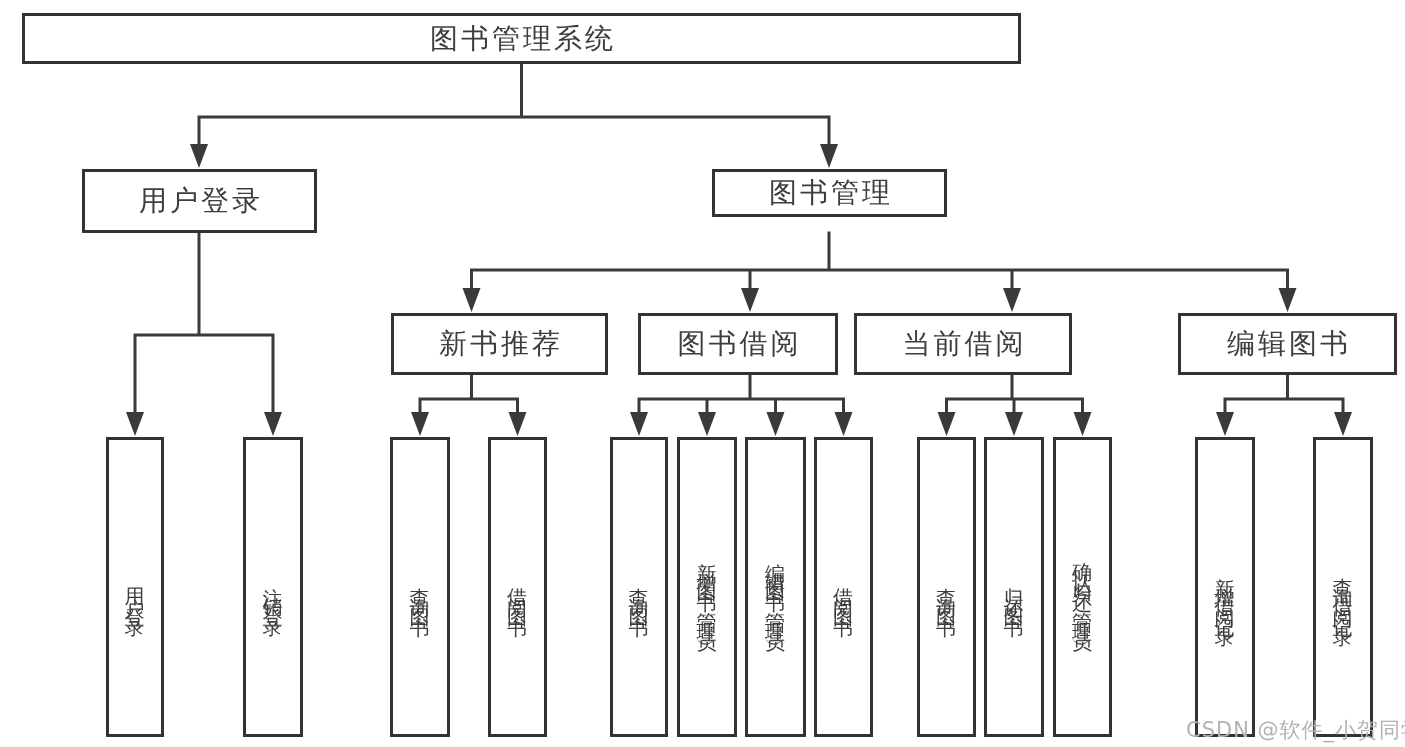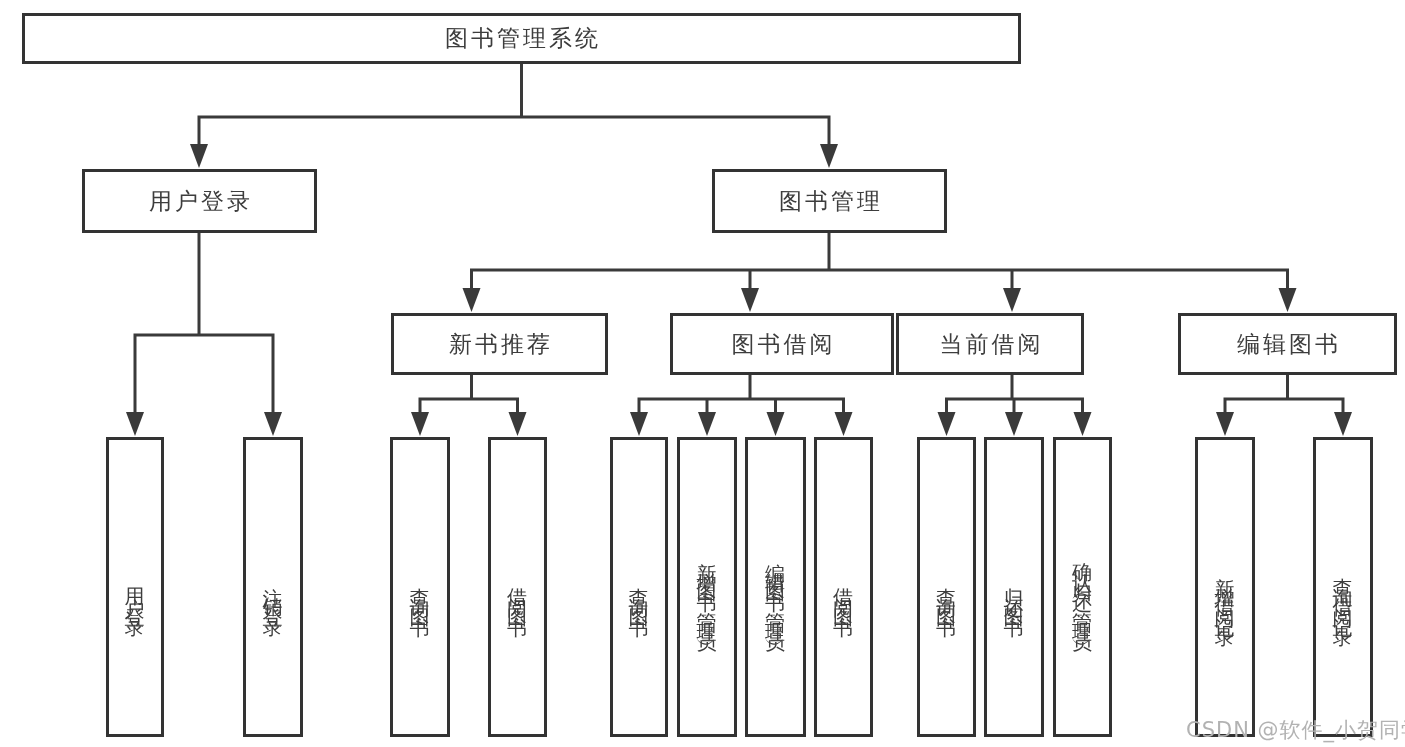--- a/index.html
+++ b/index.html
@@ -16,41 +16,41 @@
     box-sizing:border-box;
     border:3px solid #333333;
     background:#ffffff;
     display:flex;
     align-items:center;
     justify-content:center;
     color:#3d3d3d;
     z-index:2;
   }
   .node.h span{
-    font-size:23px;
+    font-size:28px;
     letter-spacing:3px;
     margin-right:-3px;
     white-space:nowrap;
   }
   .node.v span{
     writing-mode:vertical-rl;
     text-orientation:mixed;
     font-size:20px;
     line-height:1;
     letter-spacing:10px;
     margin-bottom:-10px;
     white-space:nowrap;
   }
   
   .n-root{left:22px;top:13px;width:999px;height:51px;}
   .n-user-login{left:82px;top:169px;width:235px;height:64px;}
-  .n-book-mgmt{left:712px;top:169px;width:235px;height:64px;}
+  .n-book-mgmt{left:712px;top:169px;width:235px;height:48px;}
   .n-new-book{left:363px;top:313px;width:217px;height:62px;margin-left:28px;}
-  .n-book-borrow{left:638px;top:313px;width:224px;height:62px;margin-left:32px;}
-  .n-cur-borrow{left:896px;top:313px;width:188px;height:62px;}
+  .n-book-borrow{left:638px;top:313px;width:200px;height:62px;}
+  .n-cur-borrow{left:854px;top:313px;width:218px;height:62px;}
   .n-borrow-rec{left:1178px;top:313px;width:219px;height:62px;}
   .leaf{top:437px;height:300px;}
   .l1{left:106px;width:58px;}
   .l2{left:243px;width:60px;}
   .l3{left:390px;width:60px;}
   .l4{left:488px;width:59px;}
   .l5{left:610px;width:58px;}
   .l6{left:677px;width:60px;}
   .l7{left:745px;width:61px;}
   .l8{left:814px;width:59px;}

